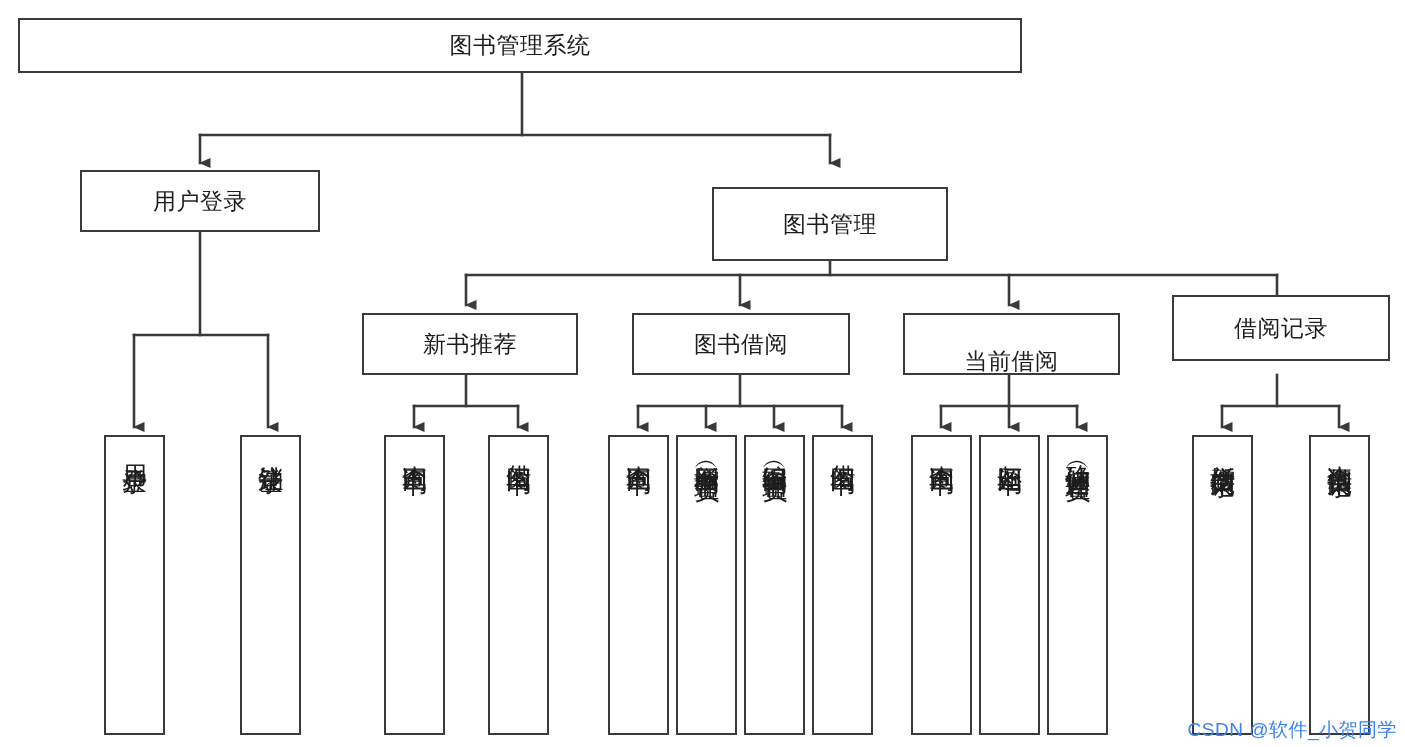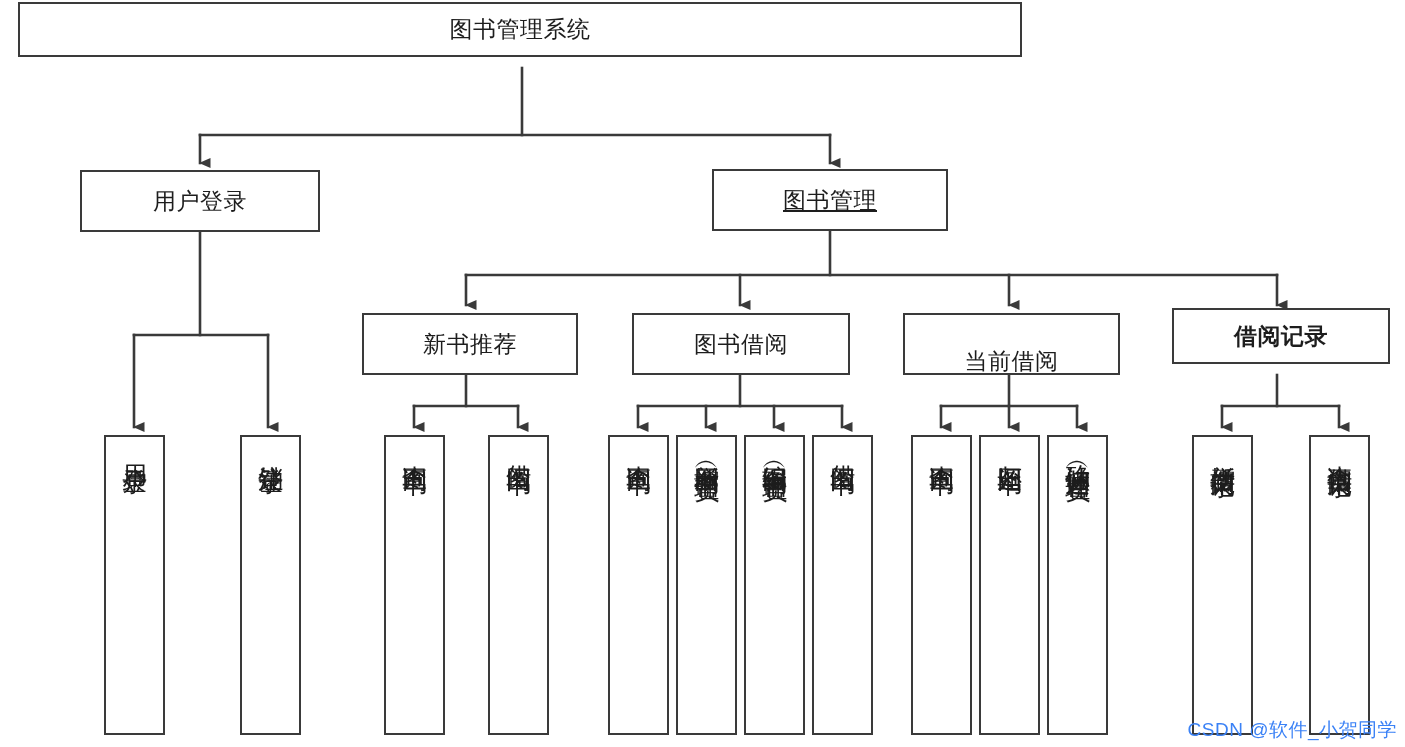--- a/index.html
+++ b/index.html
@@ -116,41 +116,41 @@
       <path d="M 1009 406 L 1009 427" marker-end="url(#arrow)"></path>
       <path d="M 1077 406 L 1077 427" marker-end="url(#arrow)"></path>
 
       <path d="M 1277 375 L 1277 406"></path>
       <path d="M 1222 406 L 1339 406"></path>
       <path d="M 1222 406 L 1222 427" marker-end="url(#arrow)"></path>
       <path d="M 1339 406 L 1339 427" marker-end="url(#arrow)"></path>
     </g>
   </svg>
 
-  <div class="node horiz" style="left:18px; top:2px; width:1004px; height:55px;">
+  <div class="node horiz" style="left:18px; top:18px; width:1004px; height:55px;">
     <span class="label">图书管理系统</span>
   </div>
 
   <div class="node horiz" style="left:80px; top:170px; width:240px; height:62px;">
     <span class="label">用户登录</span>
   </div>
-  <div class="node horiz" style="left:712px; top:169px; width:236px; height:62px;text-decoration:underline;">
+  <div class="node horiz" style="left:712px; top:187px; width:236px; height:74px;">
     <span class="label">图书管理</span>
   </div>
 
   <div class="node horiz" style="left:632px; top:313px; width:218px; height:62px;">
     <span class="label">图书借阅</span>
   </div>
   <div class="node horiz" style="left:362px; top:313px; width:216px; height:62px;">
     <span class="label">新书推荐</span>
   </div>
   <div class="node horiz" style="left:903px; top:313px; width:217px; height:62px;align-items:flex-end;">
     <span class="label">当前借阅</span>
   </div>
-  <div class="node horiz" style="left:1172px; top:308px; width:218px; height:56px;font-weight:bold;">
+  <div class="node horiz" style="left:1172px; top:295px; width:218px; height:66px;">
     <span class="label">借阅记录</span>
   </div>
 
   <div class="node vert" style="left:104px; top:435px; width:61px; height:300px;">
     <span class="label">用户登录</span>
   </div>
   <div class="node vert" style="left:240px; top:435px; width:61px; height:300px;">
     <span class="label">注销登录</span>
   </div>
 

